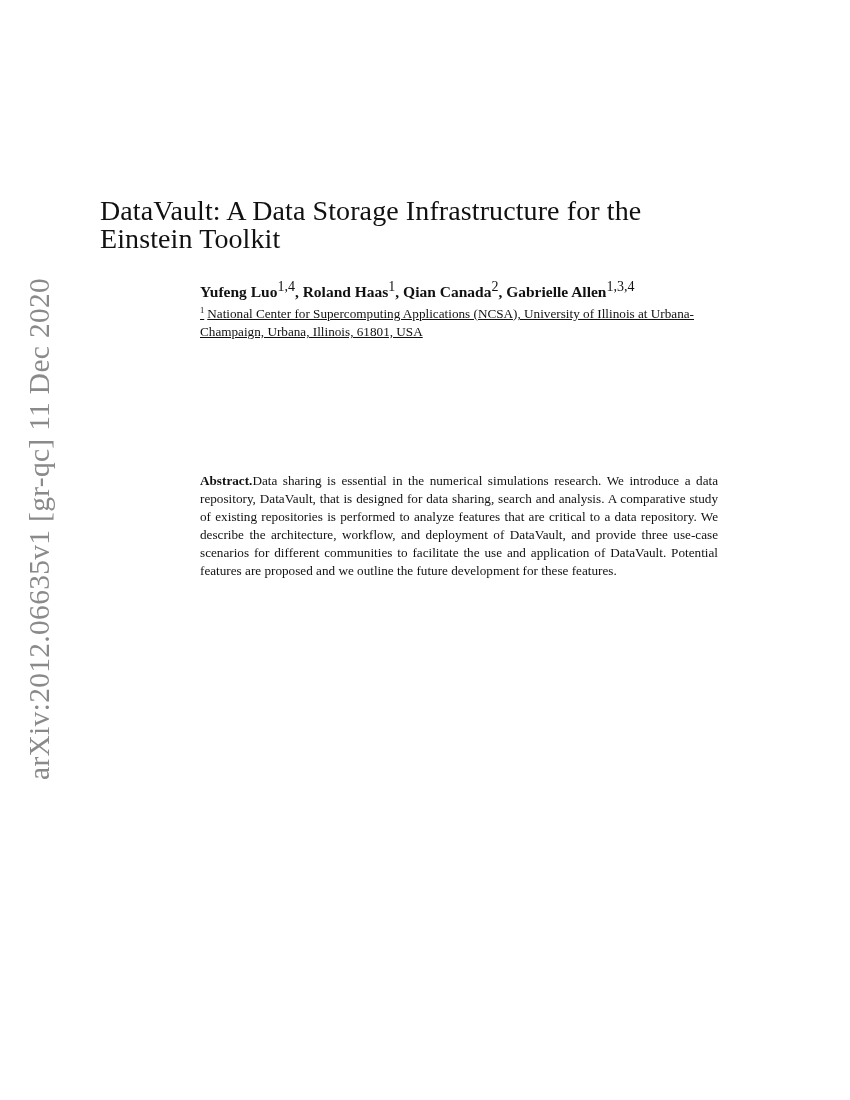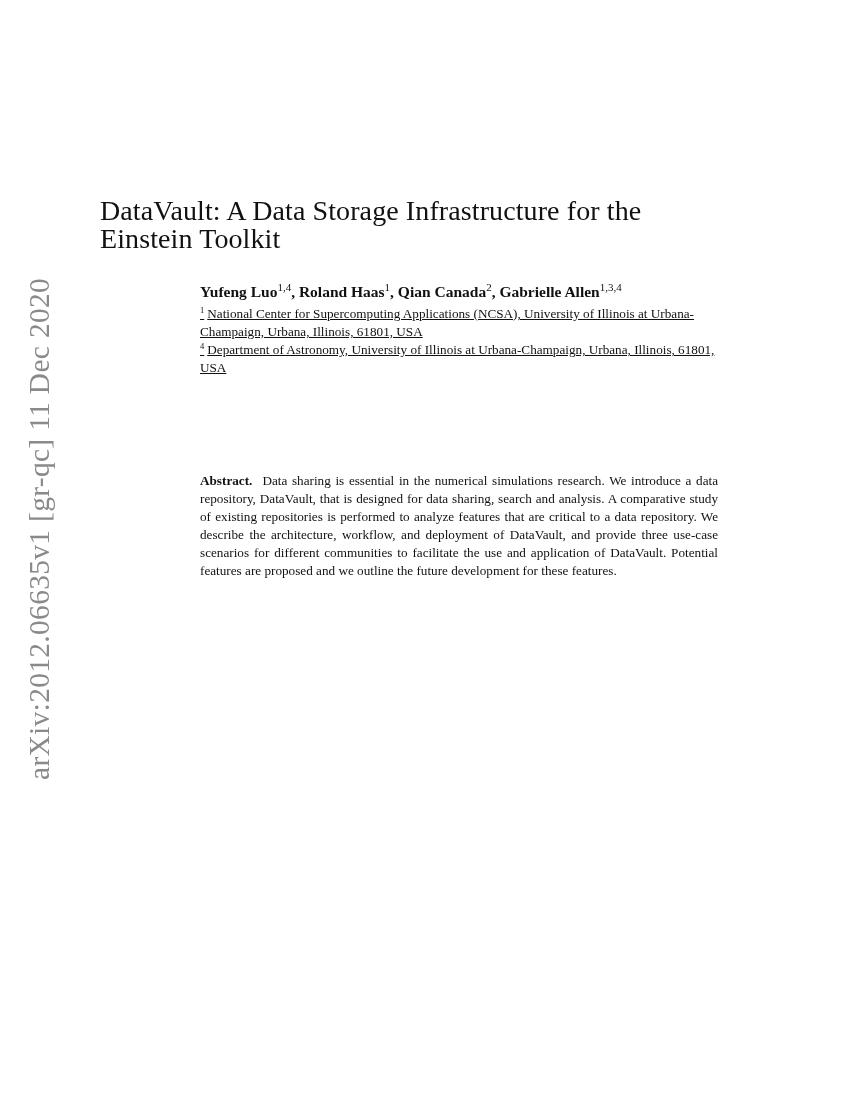--- a/index.html
+++ b/index.html
@@ -1,38 +1,37 @@
 <!DOCTYPE html>
 <html><head>
 <meta charset="utf-8">
 <style>
   html, body { margin:0; padding:0; background:#ffffff; }
   body { width:850px; height:1100px; position:relative; overflow:hidden; font-family:"Liberation Serif","DejaVu Serif",serif; color:#111; }
   .arxiv { position:absolute; left:23px; top:780px; transform-origin:0 0; transform:rotate(-90deg); font-size:29.5px; color:#8a8a8a; white-space:nowrap; letter-spacing:0.3px; font-family:"Liberation Serif",serif; }
   .title { position:absolute; left:100px; top:197px; width:640px; font-size:28px; line-height:28px; font-weight:normal; margin:0; letter-spacing:0.1px; }
   .authors { position:absolute; left:200px; top:283px; font-size:15.5px; font-weight:bold; white-space:nowrap; }
-  .authors sup { font-size:11px; font-weight:normal; vertical-align:6px; line-height:0;text-align:right; }
+  .authors sup { font-size:14px; font-weight:normal; vertical-align:6px; line-height:0;text-align:right; }
   .affils { position:absolute; left:200px; top:305px; width:520px; font-size:13.2px; line-height:18.1px; }
   .affil { margin:0;text-decoration:underline; }
   .affil sup { font-size:8.5px; vertical-align:5px; line-height:0; margin-right:3px; }
   .abstract { position:absolute; left:200px; top:472px; width:518px; font-size:13.2px; line-height:18.1px; text-align:justify; margin:0; }
-  .abstract b { margin-right:10px; }
+  .abstract b { margin-right:0; }
 </style>
 </head>
 <body>
 
 <div class="arxiv">arXiv:2012.06635v1  [gr-qc]  11 Dec 2020</div>
 
 <h1 class="title">DataVault: A Data Storage Infrastructure for the Einstein Toolkit</h1>
 
 <div class="authors">
   <span>Yufeng Luo</span><sup>1,4</sup>,
   <span>Roland Haas</span><sup>1</sup>,
   <span>Qian Canada</span><sup>2</sup>,
   <span>Gabrielle Allen</span><sup>1,3,4</sup>
 </div>
 
 <div class="affils">
   <p class="affil"><sup>1</sup><span>National Center for Supercomputing Applications (NCSA), University of Illinois at Urbana-Champaign, Urbana, Illinois, 61801, USA</span></p>
-  <p class="affil"><sup>4</sup><span>Department of Astronomy, University of Illinois at Urbana-Champaign, Urbana, Illinois, 61801, USA</span></p>
 </div>
 
 <p class="abstract"><b>Abstract.</b><span>Data sharing is essential in the numerical simulations research. We introduce a data repository, DataVault, that is designed for data sharing, search and analysis. A comparative study of existing repositories is performed to analyze features that are critical to a data repository. We describe the architecture, workflow, and deployment of DataVault, and provide three use-case scenarios for different communities to facilitate the use and application of DataVault. Potential features are proposed and we outline the future development for these features.</span></p>
 
 </body></html>

